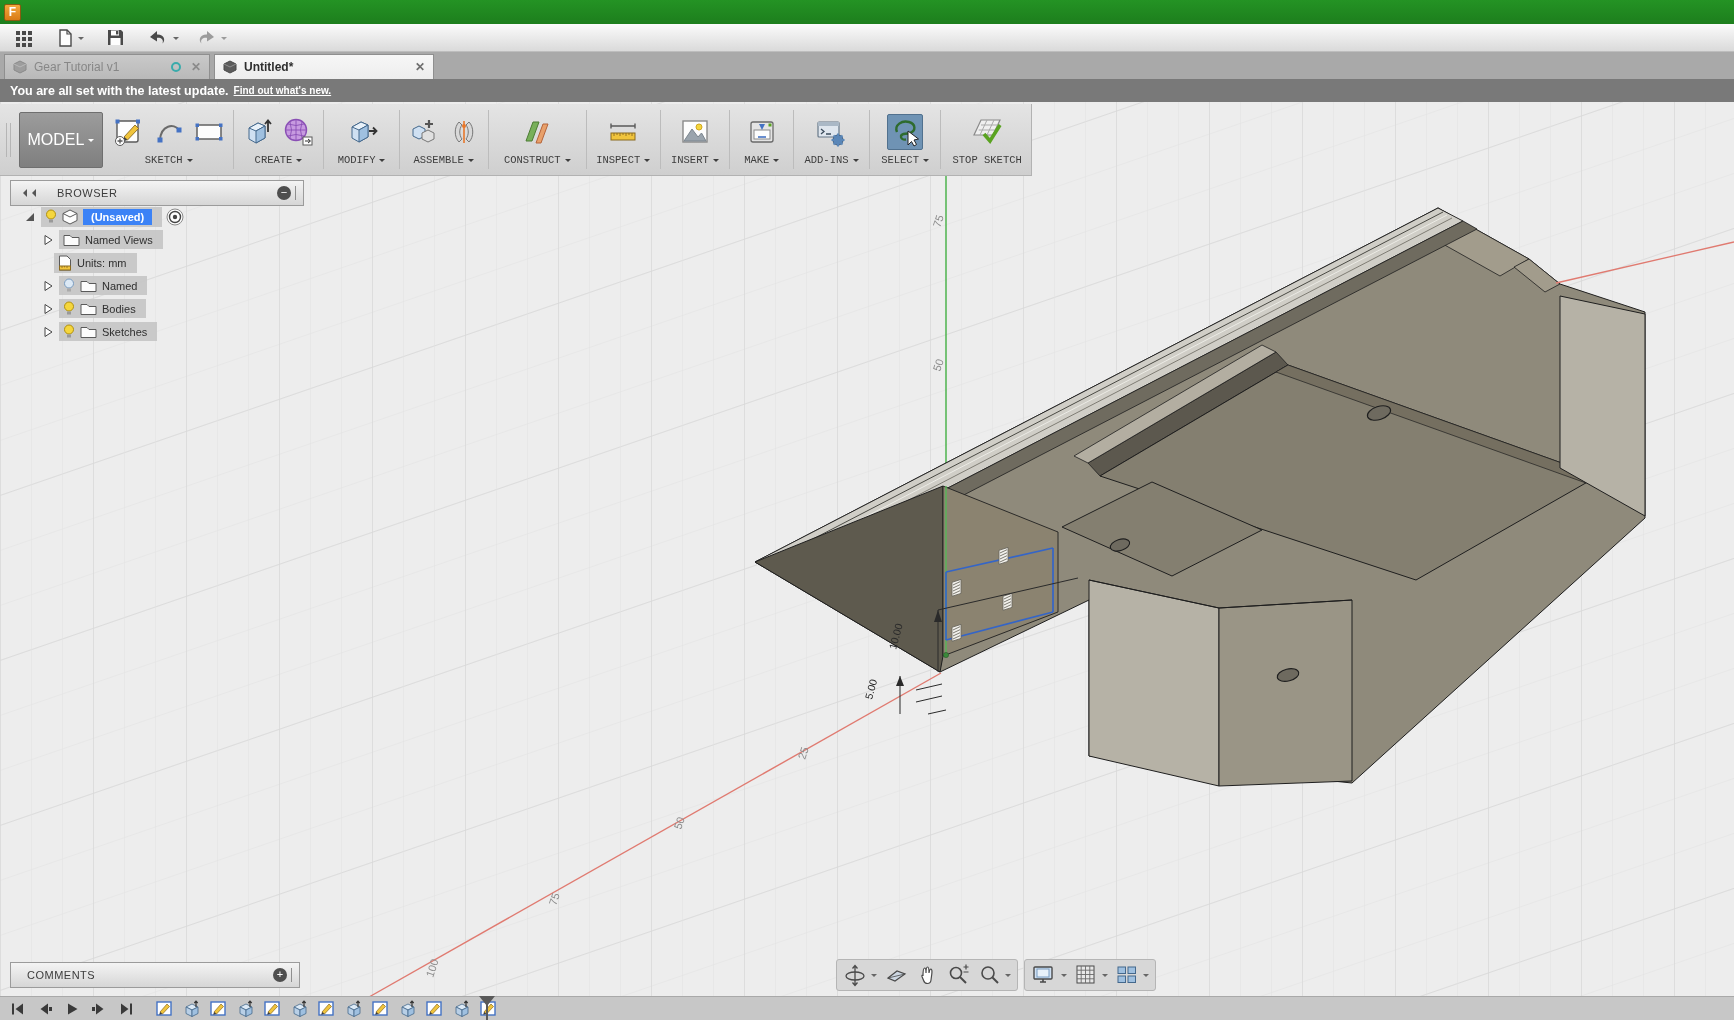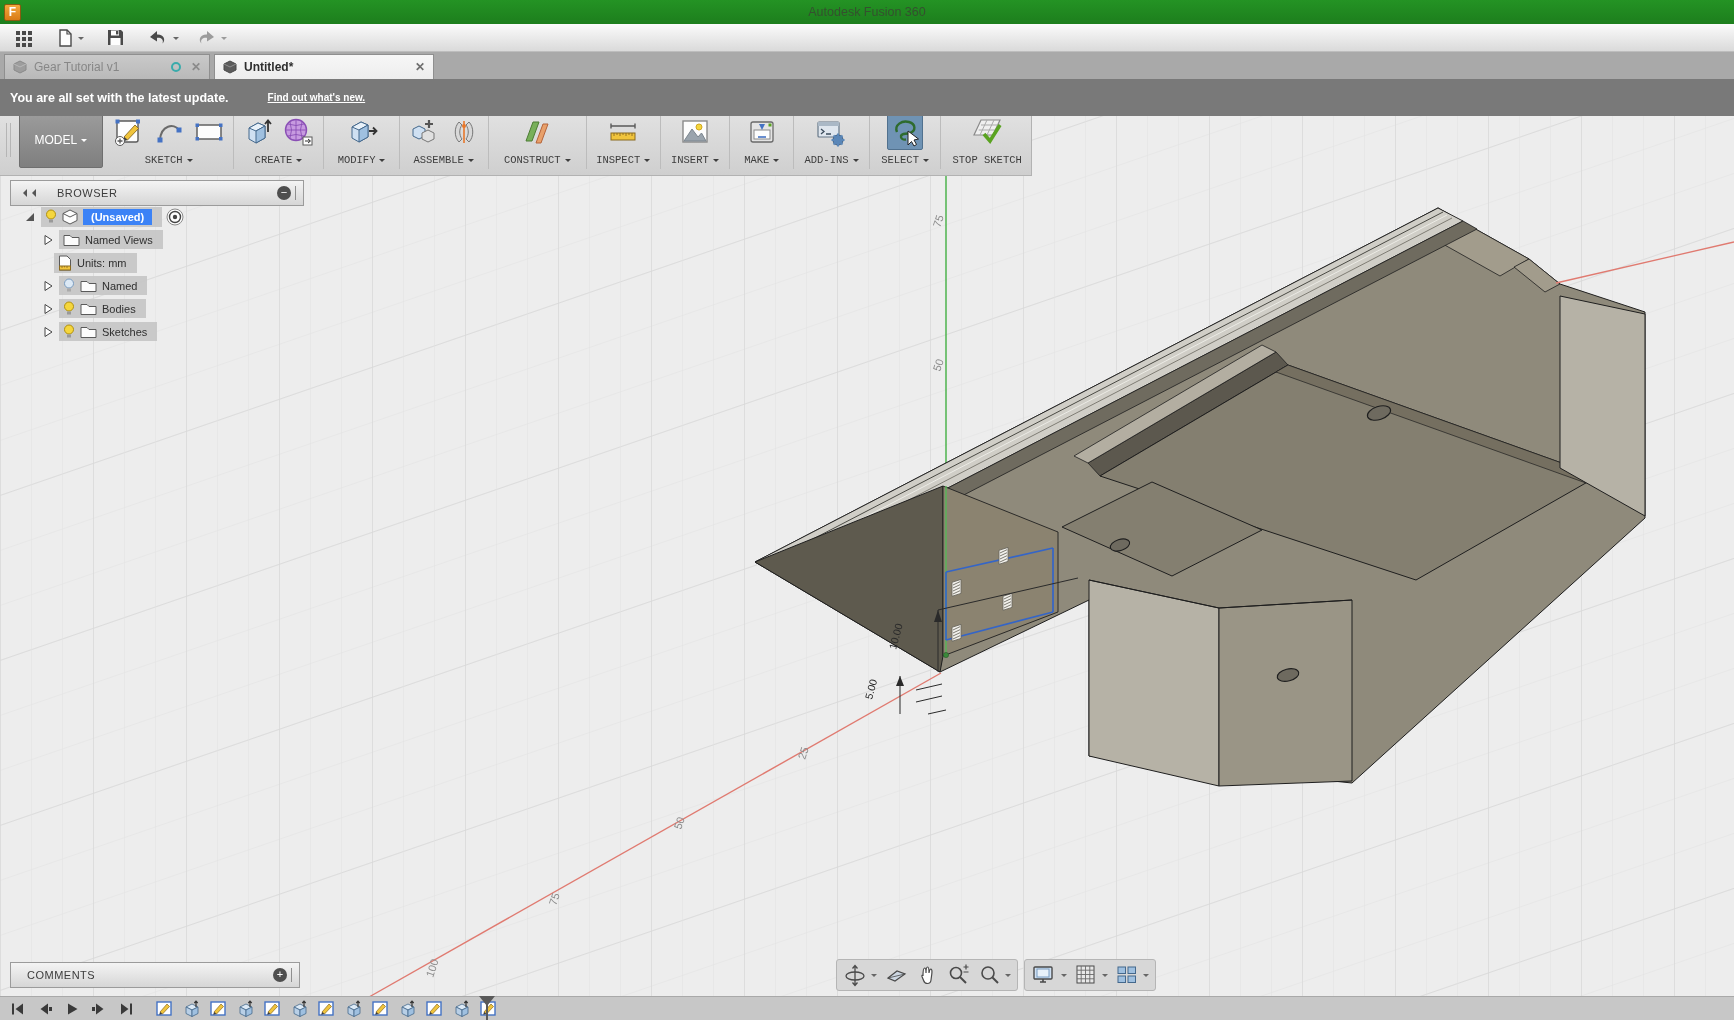--- a/index.html
+++ b/index.html
@@ -21,31 +21,31 @@
 
   .tabbar { position:absolute; top:52px; left:0; width:1734px; height:27px; background:#a9a9a9; display:flex; align-items:flex-end; z-index:10; }
   .tab { height:25px; display:flex; align-items:center; padding:12px 8px; border:1px solid #8f8f8f; border-bottom:none; margin-left:4px; }
   .tab.inactive { width:206px; background:linear-gradient(#c9c9c9,#b9b9b9); color:#878787; }
   .tab.active { width:220px; background:linear-gradient(#f7f7f7,#ededed); color:#2e2e2e; font-weight:bold; }
   .tab .tab-label { font-size:12px; margin-left:7px; flex:1; white-space:nowrap; overflow:hidden; }
   .tab-close { font-size:12px; font-weight:bold; color:#8a8a8a; margin-left:6px; cursor:default; }
   .tab.active .tab-close { color:#6e6e6e; }
   .sync-ring { width:10px; height:10px; border:2px solid #3aabab; border-radius:50%; margin-right:4px; }
 
-  .notifbar { position:absolute; top:79px; left:0; width:1734px; height:37px; background:#797979;
-    display:flex; align-items:center; z-index:10;gap:34px; }
+  .notifbar { position:absolute; top:79px; left:0; width:1734px; height:23px; background:#797979;
+    display:flex; align-items:center; z-index:10; }
   .notifbar span { color:#fff; font-size:12.5px; font-weight:bold; margin-left:10px; }
   .notifbar a { color:#fff; font-size:10px; font-weight:bold; text-decoration:underline; margin-left:5px; cursor:pointer; }
 
   
   .main-toolbar { position:absolute; top:104px; left:0; width:1032px; height:72px;
     background:linear-gradient(#e4e4e4,#cfcfcf); border-bottom:1px solid #b2b2b2; border-right:1px solid #b2b2b2;
     display:flex; align-items:stretch; z-index:9; }
   .model-btn { width:88px; height:56px; margin:8px 4px 8px 8px; background:linear-gradient(#9c9c9c,#7f7f7f);
-    border:1px solid #6f6f6f; border-radius:2px; color:#fff; font-size:12px; display:flex; align-items:center; justify-content:center; }
+    border:1px solid #6f6f6f; border-radius:2px; color:#fff; font-size:16px; display:flex; align-items:center; justify-content:center; }
   .model-btn .caret { border-top-color:#fff; }
   .model-grip { width:5px; height:34px; border-left:1px solid #b5b5b5; border-right:1px solid #b5b5b5; margin:19px 0 0 6px; }
   .tgroup { display:flex; flex-direction:column; align-items:center; justify-content:flex-start; padding-top:6px; }
   .tgroup .icons { display:flex; align-items:center; gap:4px; height:44px; }
   .tgroup .glabel { font-size:10.5px; color:#3d3d3d; white-space:nowrap; display:flex; align-items:center;font-family:Liberation Mono, monospace; }
   .tgroup .glabel .caret { border-top-color:#3d3d3d; border-width:3px; }
   .tsep { width:1px; background:#bcbcbc; margin:6px 2px; }
   .ticon { width:36px; height:36px; display:flex; align-items:center; justify-content:center; border-radius:2px; }
   .ticon.sel { background:#6f93b4; border:1px solid #51718e; }
 
@@ -199,21 +199,20 @@
     <line x1="928" y1="714" x2="946" y2="710"></line>
   </g>
   <g fill="#2a2a2a" font-size="10.5">
     <text transform="translate(896,650) rotate(-75)">10.00</text>
     <text transform="translate(872,700) rotate(-75)">5.00</text>
   </g>
 </svg>
 
 <div class="titlebar">
   <div class="fusion-logo">F</div>
-  <div class="title-text">Autodesk Fusion 360</div>
 </div>
 
 <div class="qat">
   <span class="qbtn">
     <svg width="20" height="20">
         <g fill="#4a4a4a">
       <rect x="2" y="3" width="4" height="4"></rect>
           <rect x="8" y="3" width="4" height="4"></rect>
           <rect x="14" y="3" width="4" height="4"></rect>
       <rect x="2" y="9" width="4" height="4"></rect>

